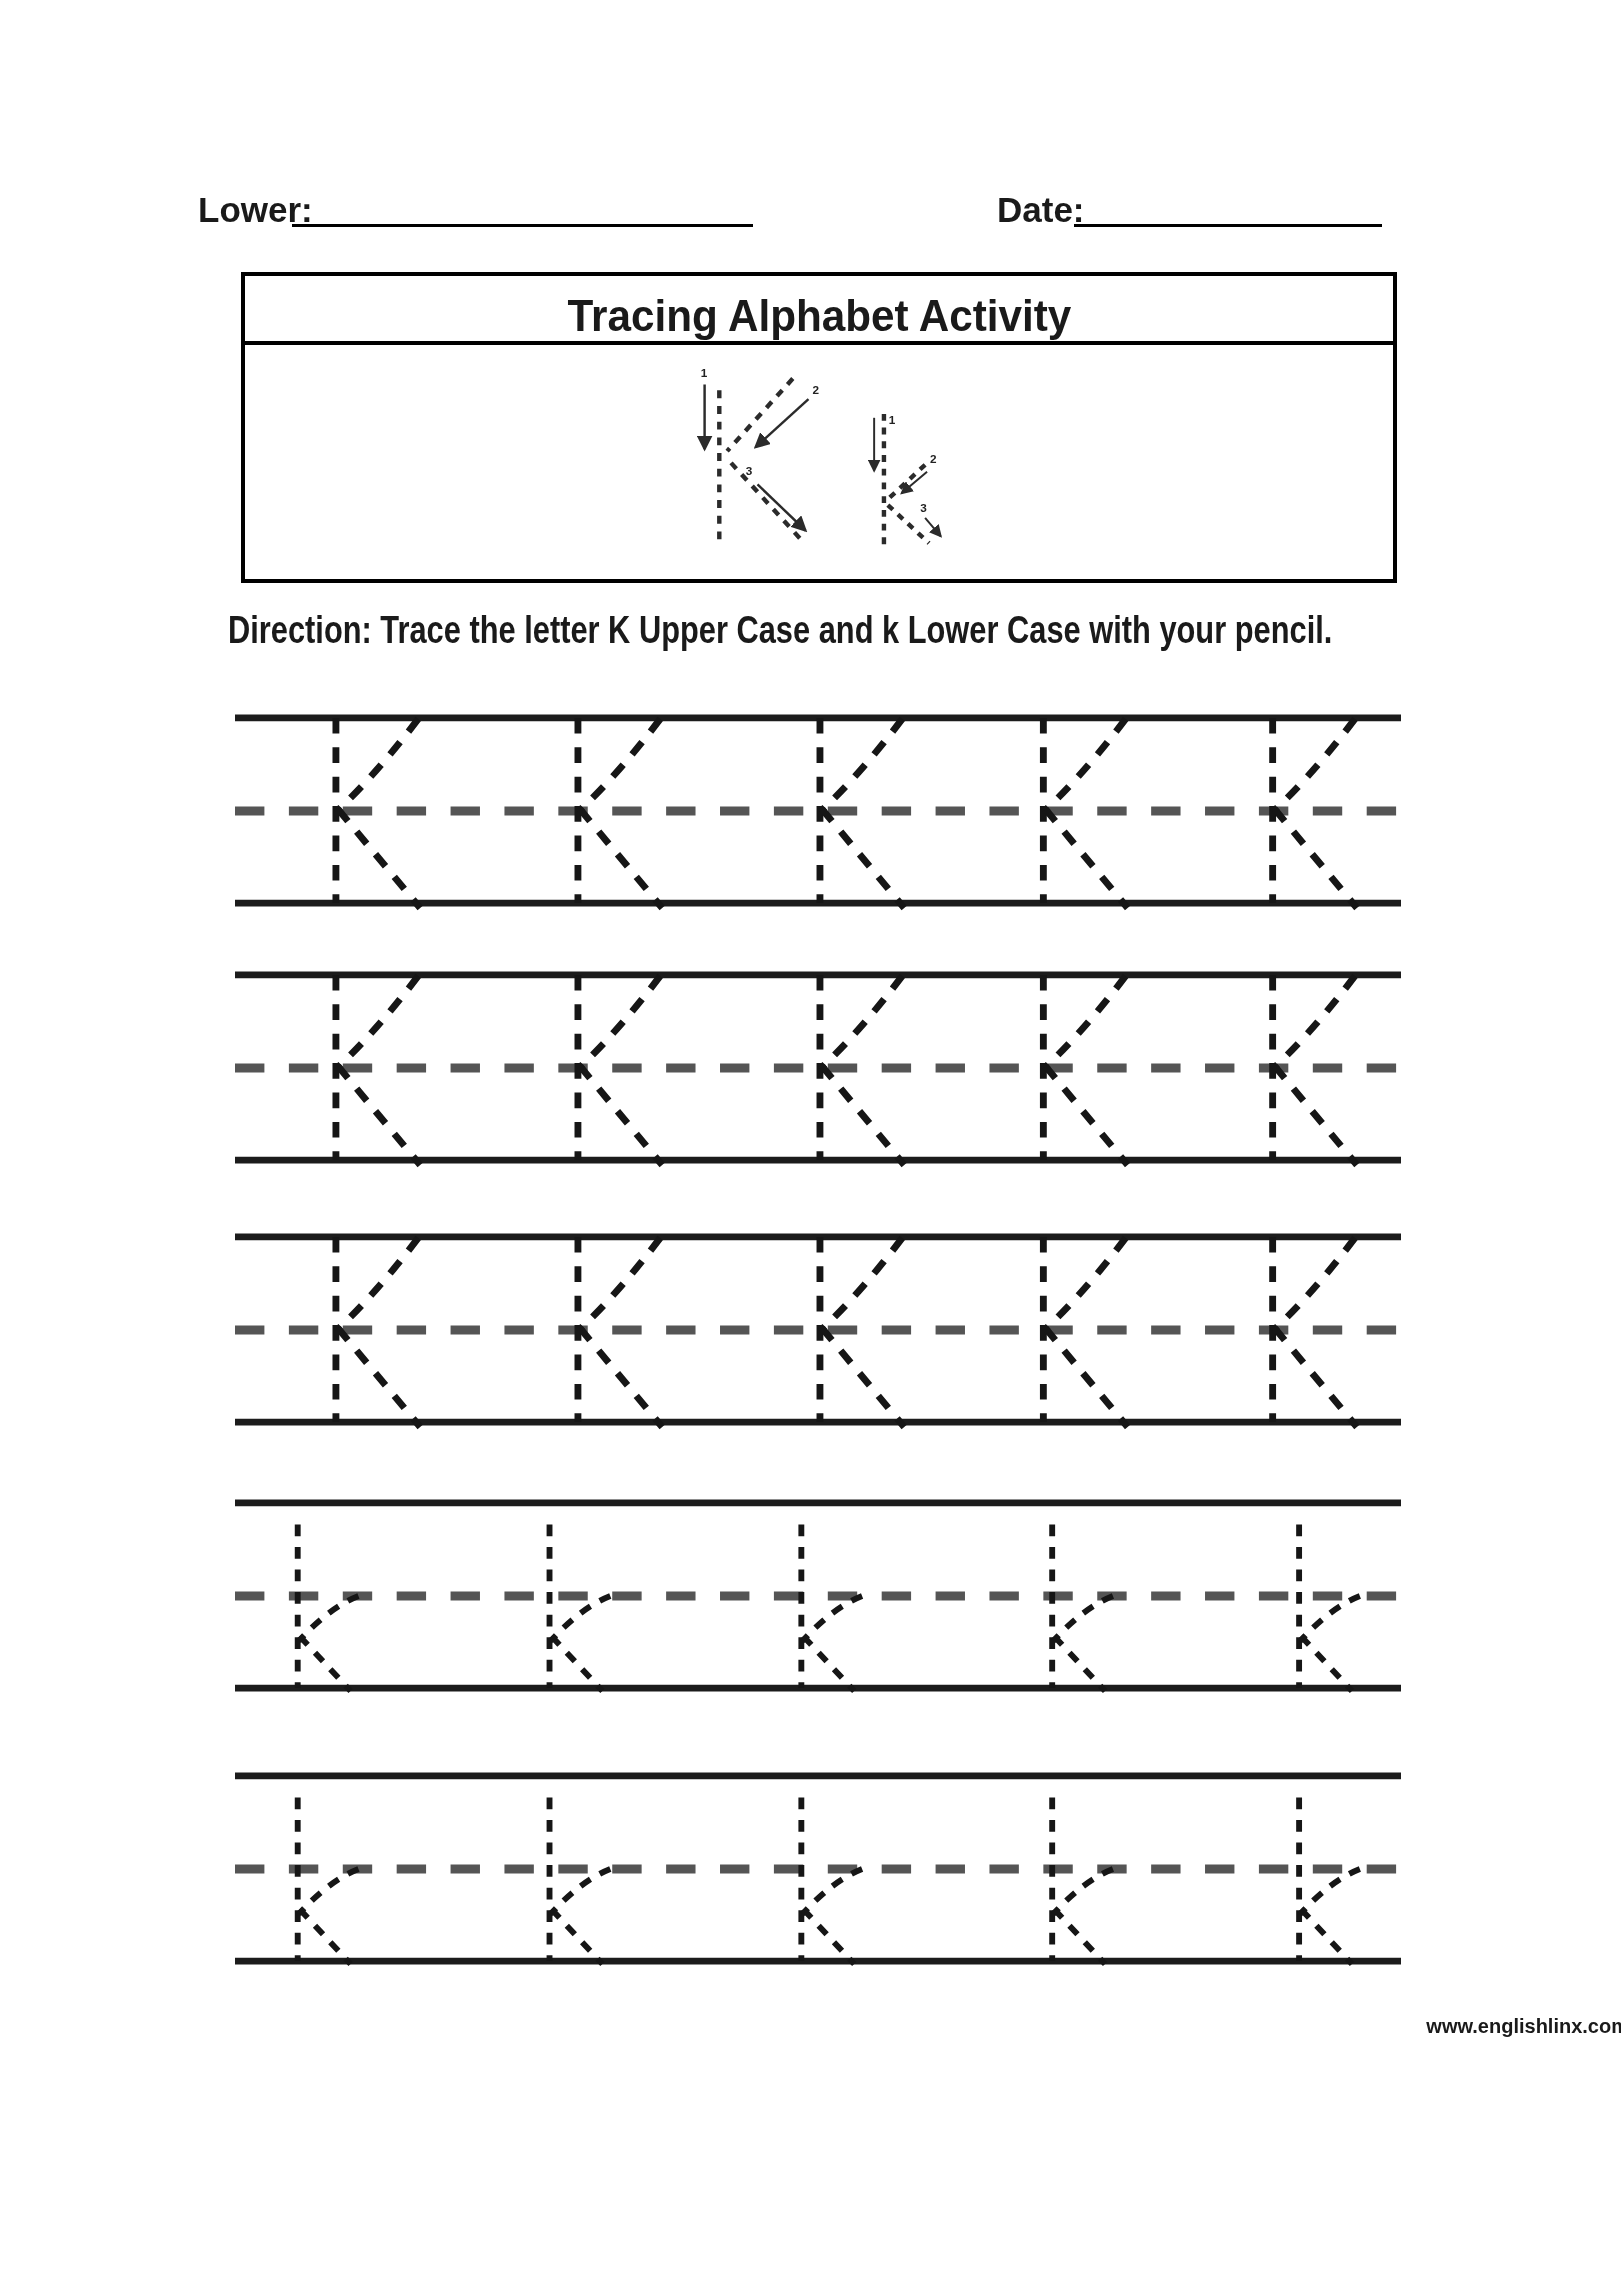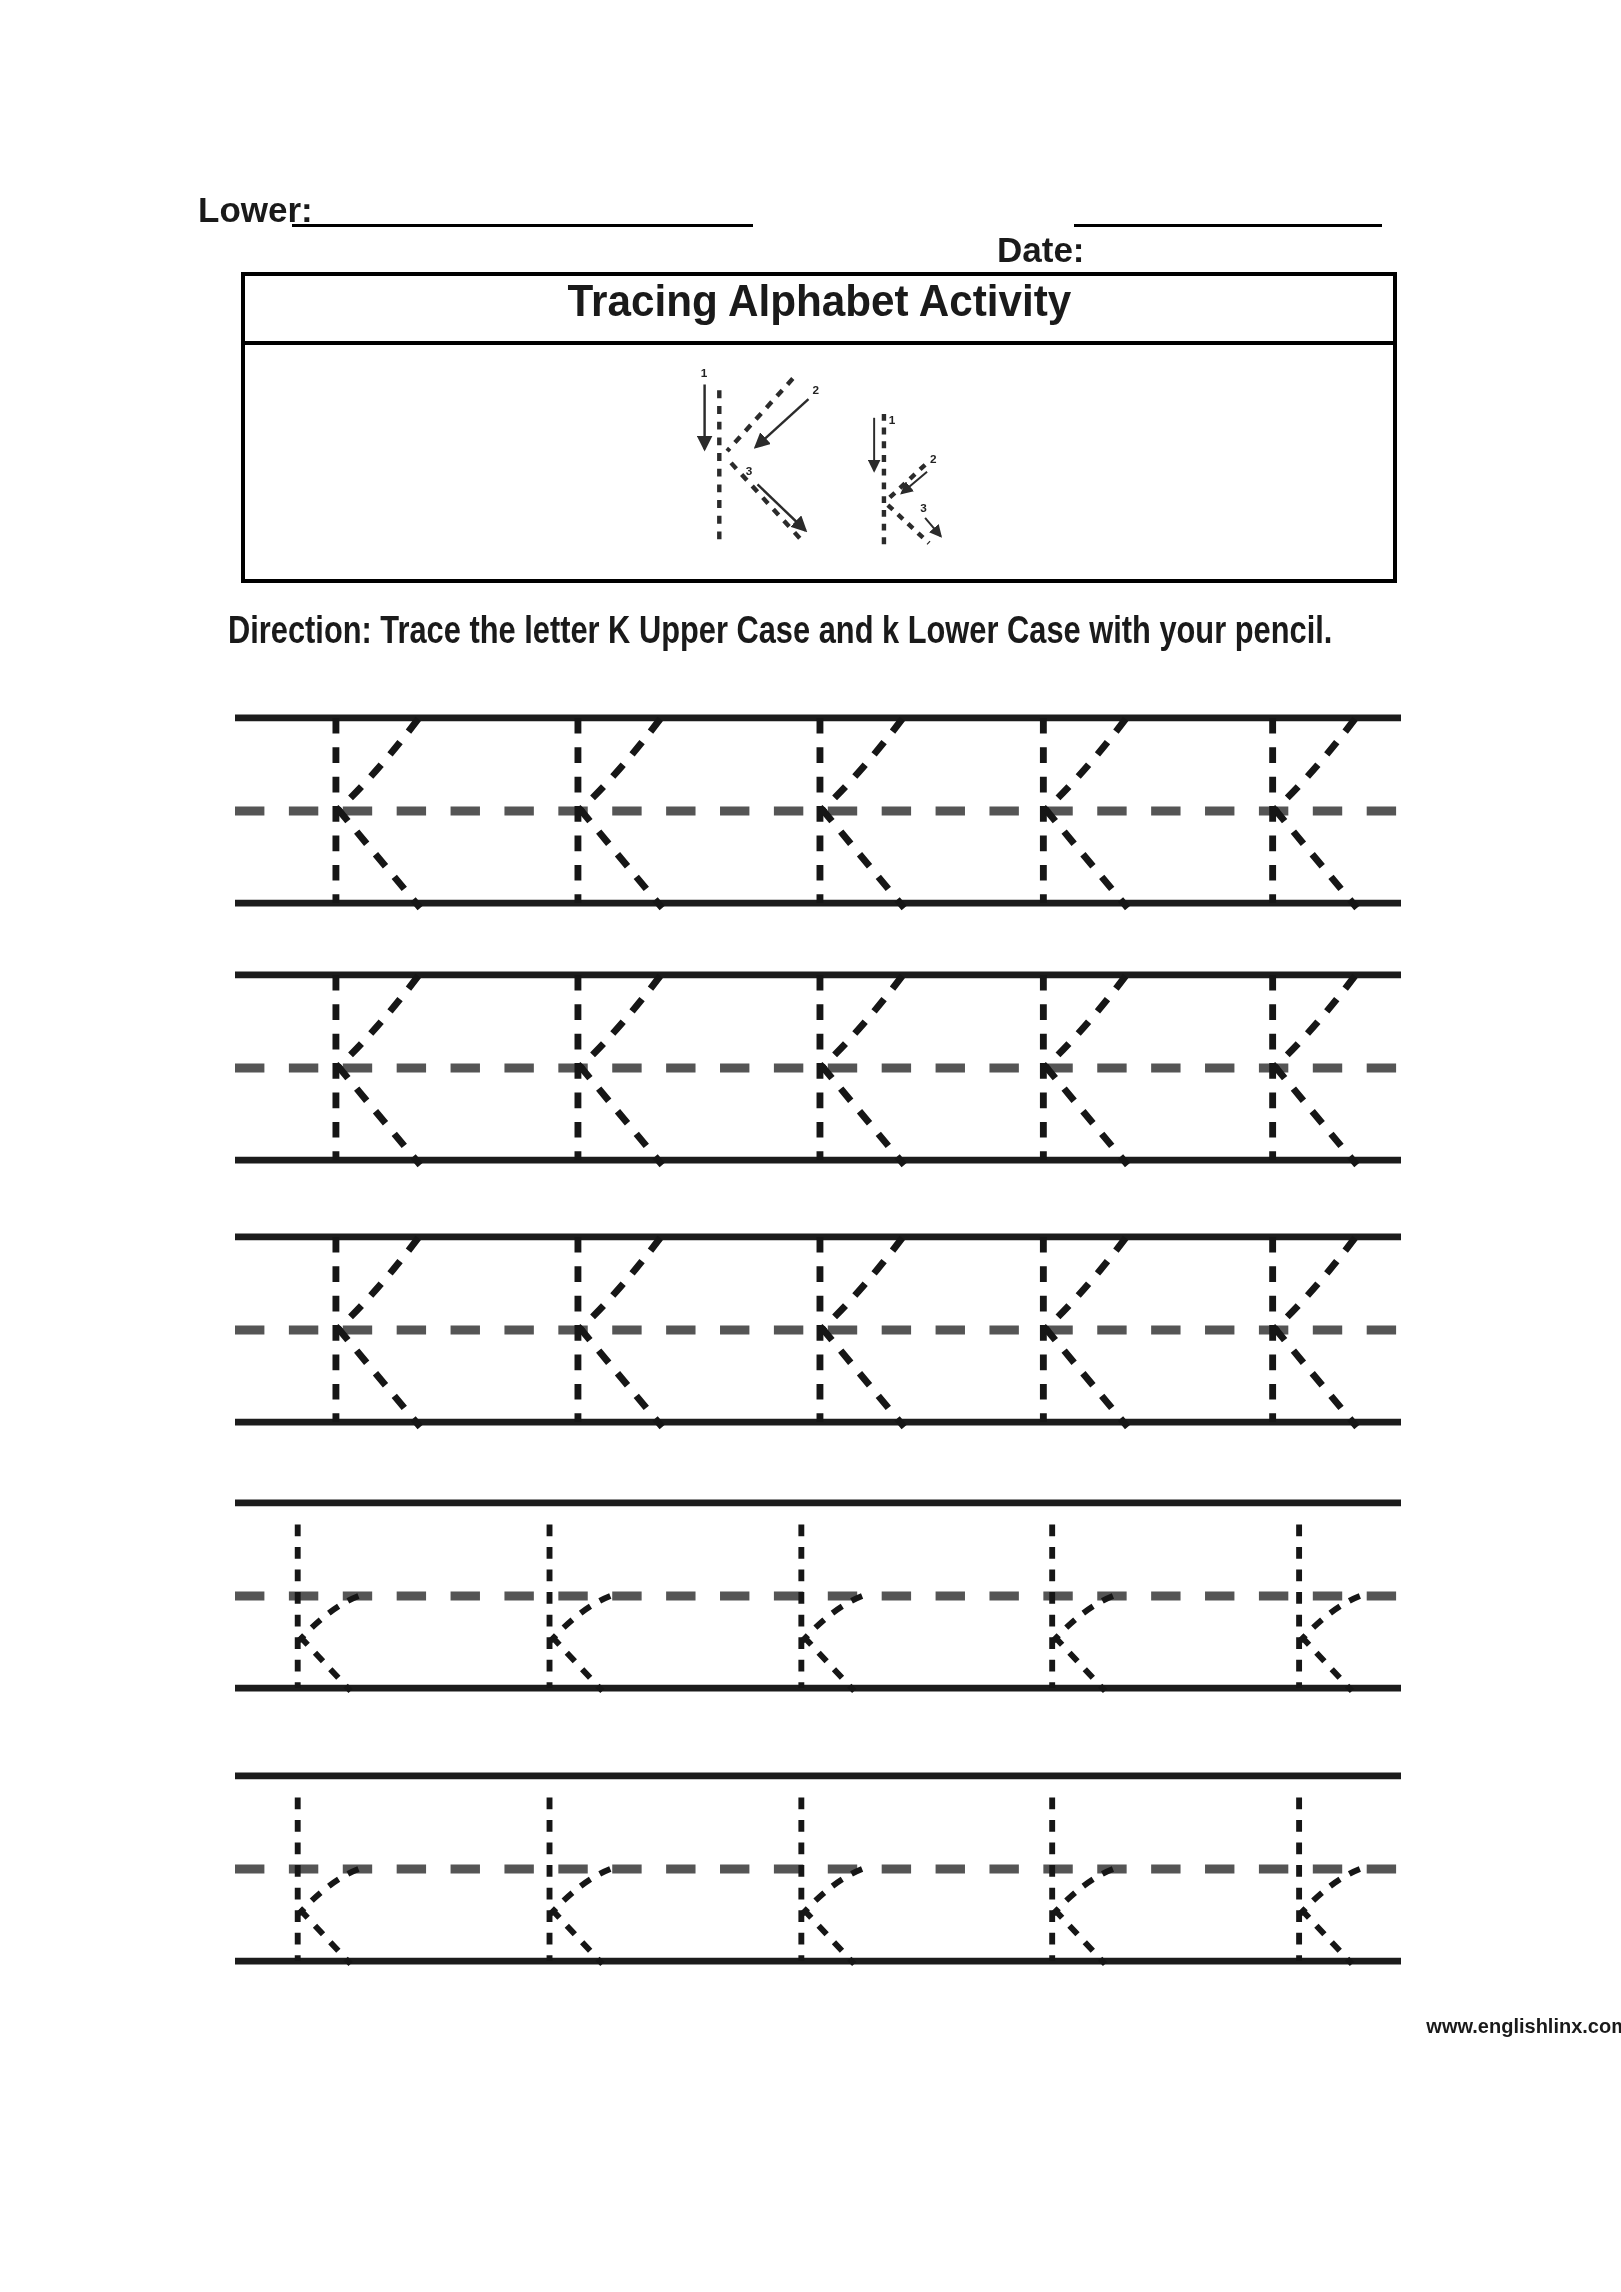--- a/index.html
+++ b/index.html
@@ -3,40 +3,40 @@
 <meta charset="utf-8">
 <style>
   html,body{margin:0;padding:0;background:#fff;}
   .page{
     position:relative;width:1621px;height:2293px;background:#ffffff;
     font-family:"Liberation Sans",sans-serif;color:#1a1a1a;overflow:hidden;
   }
   .hdr-label{position:absolute;font-weight:bold;font-size:35px;line-height:43px;white-space:nowrap;}
   .blank-line{position:absolute;height:0;border-bottom:3.9px solid #000;}
   .title-box{position:absolute;left:241px;top:272px;width:1156px;height:311px;border:4.9px solid #000;box-sizing:border-box;background:#fff;}
-  .title-header{height:65px;border-bottom:4.9px solid #000;display:flex;align-items:flex-start;justify-content:center;}
+  .title-header{height:65px;border-bottom:4.9px solid #000;display:flex;align-items:flex-end;justify-content:center;}
   .title-text{font-weight:bold;font-size:44px;transform:scaleX(0.96);white-space:nowrap;letter-spacing:0;}
   .diagram-area{position:relative;height:231px;}
   .diagram-svg{position:absolute;left:440px;top:7.8px;}
   .diagram-svg text{font-family:"Liberation Sans",sans-serif;font-weight:bold;font-size:12px;fill:#222;}
   .direction{
     position:absolute;left:228px;top:608px;font-weight:bold;font-size:39px;
     transform:scaleX(0.79);transform-origin:left top;white-space:nowrap;
   }
   .trace-row{position:absolute;left:235px;width:1166px;height:206px;}
   .footer{position:absolute;left:8px;top:2015px;width:100%;text-align:right;font-weight:bold;font-size:20px;}
 </style>
 </head>
 <body>
 
 <div class="page">
 
   <span class="hdr-label" style="left:198px;top:188px;">Lower:</span>
   <div class="blank-line" style="left:292px;top:224px;width:461px;"></div>
-  <span class="hdr-label" style="left:997px;top:188px;margin-top:40px;">Date:</span>
+  <span class="hdr-label" style="left:997px;top:188px;">Date:</span>
   <div class="blank-line" style="left:1074px;top:224px;width:308px;"></div>
 
   <div class="title-box">
     <div class="title-header">
       <span class="title-text">Tracing Alphabet Activity</span>
     </div>
     <div class="diagram-area">
       <svg class="diagram-svg" width="294" height="208" viewBox="0 0 300 212">
         <defs>
           <marker id="ah" viewBox="0 0 10 10" refX="8.5" refY="5" markerWidth="6.5" markerHeight="6.5" orient="auto-start-reverse">

